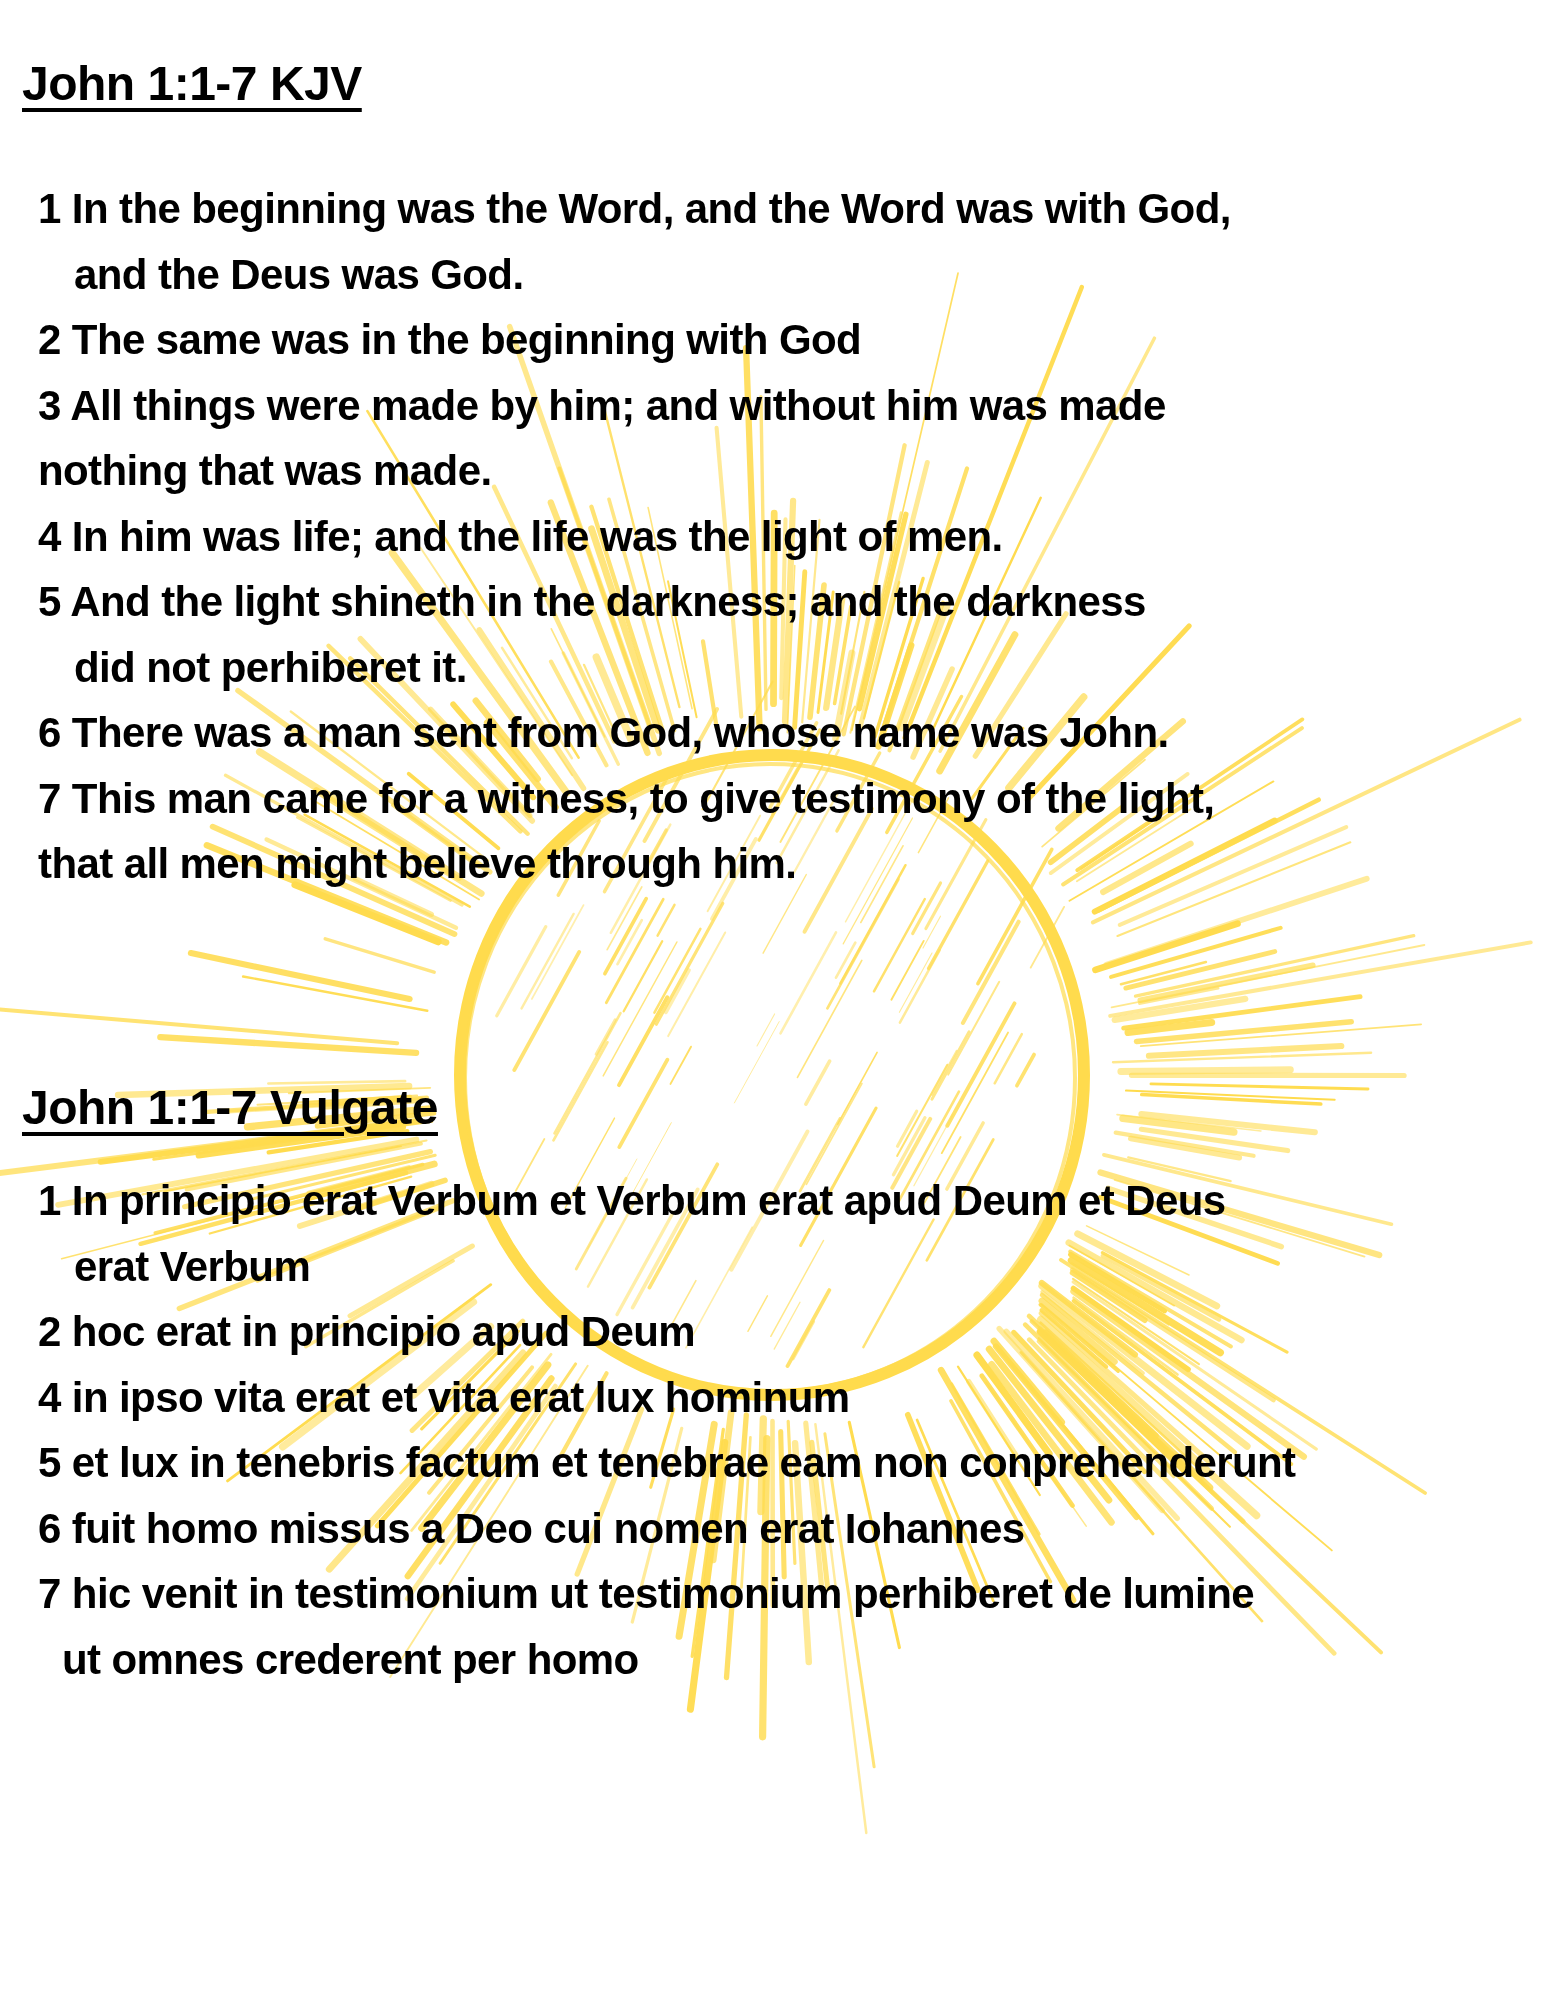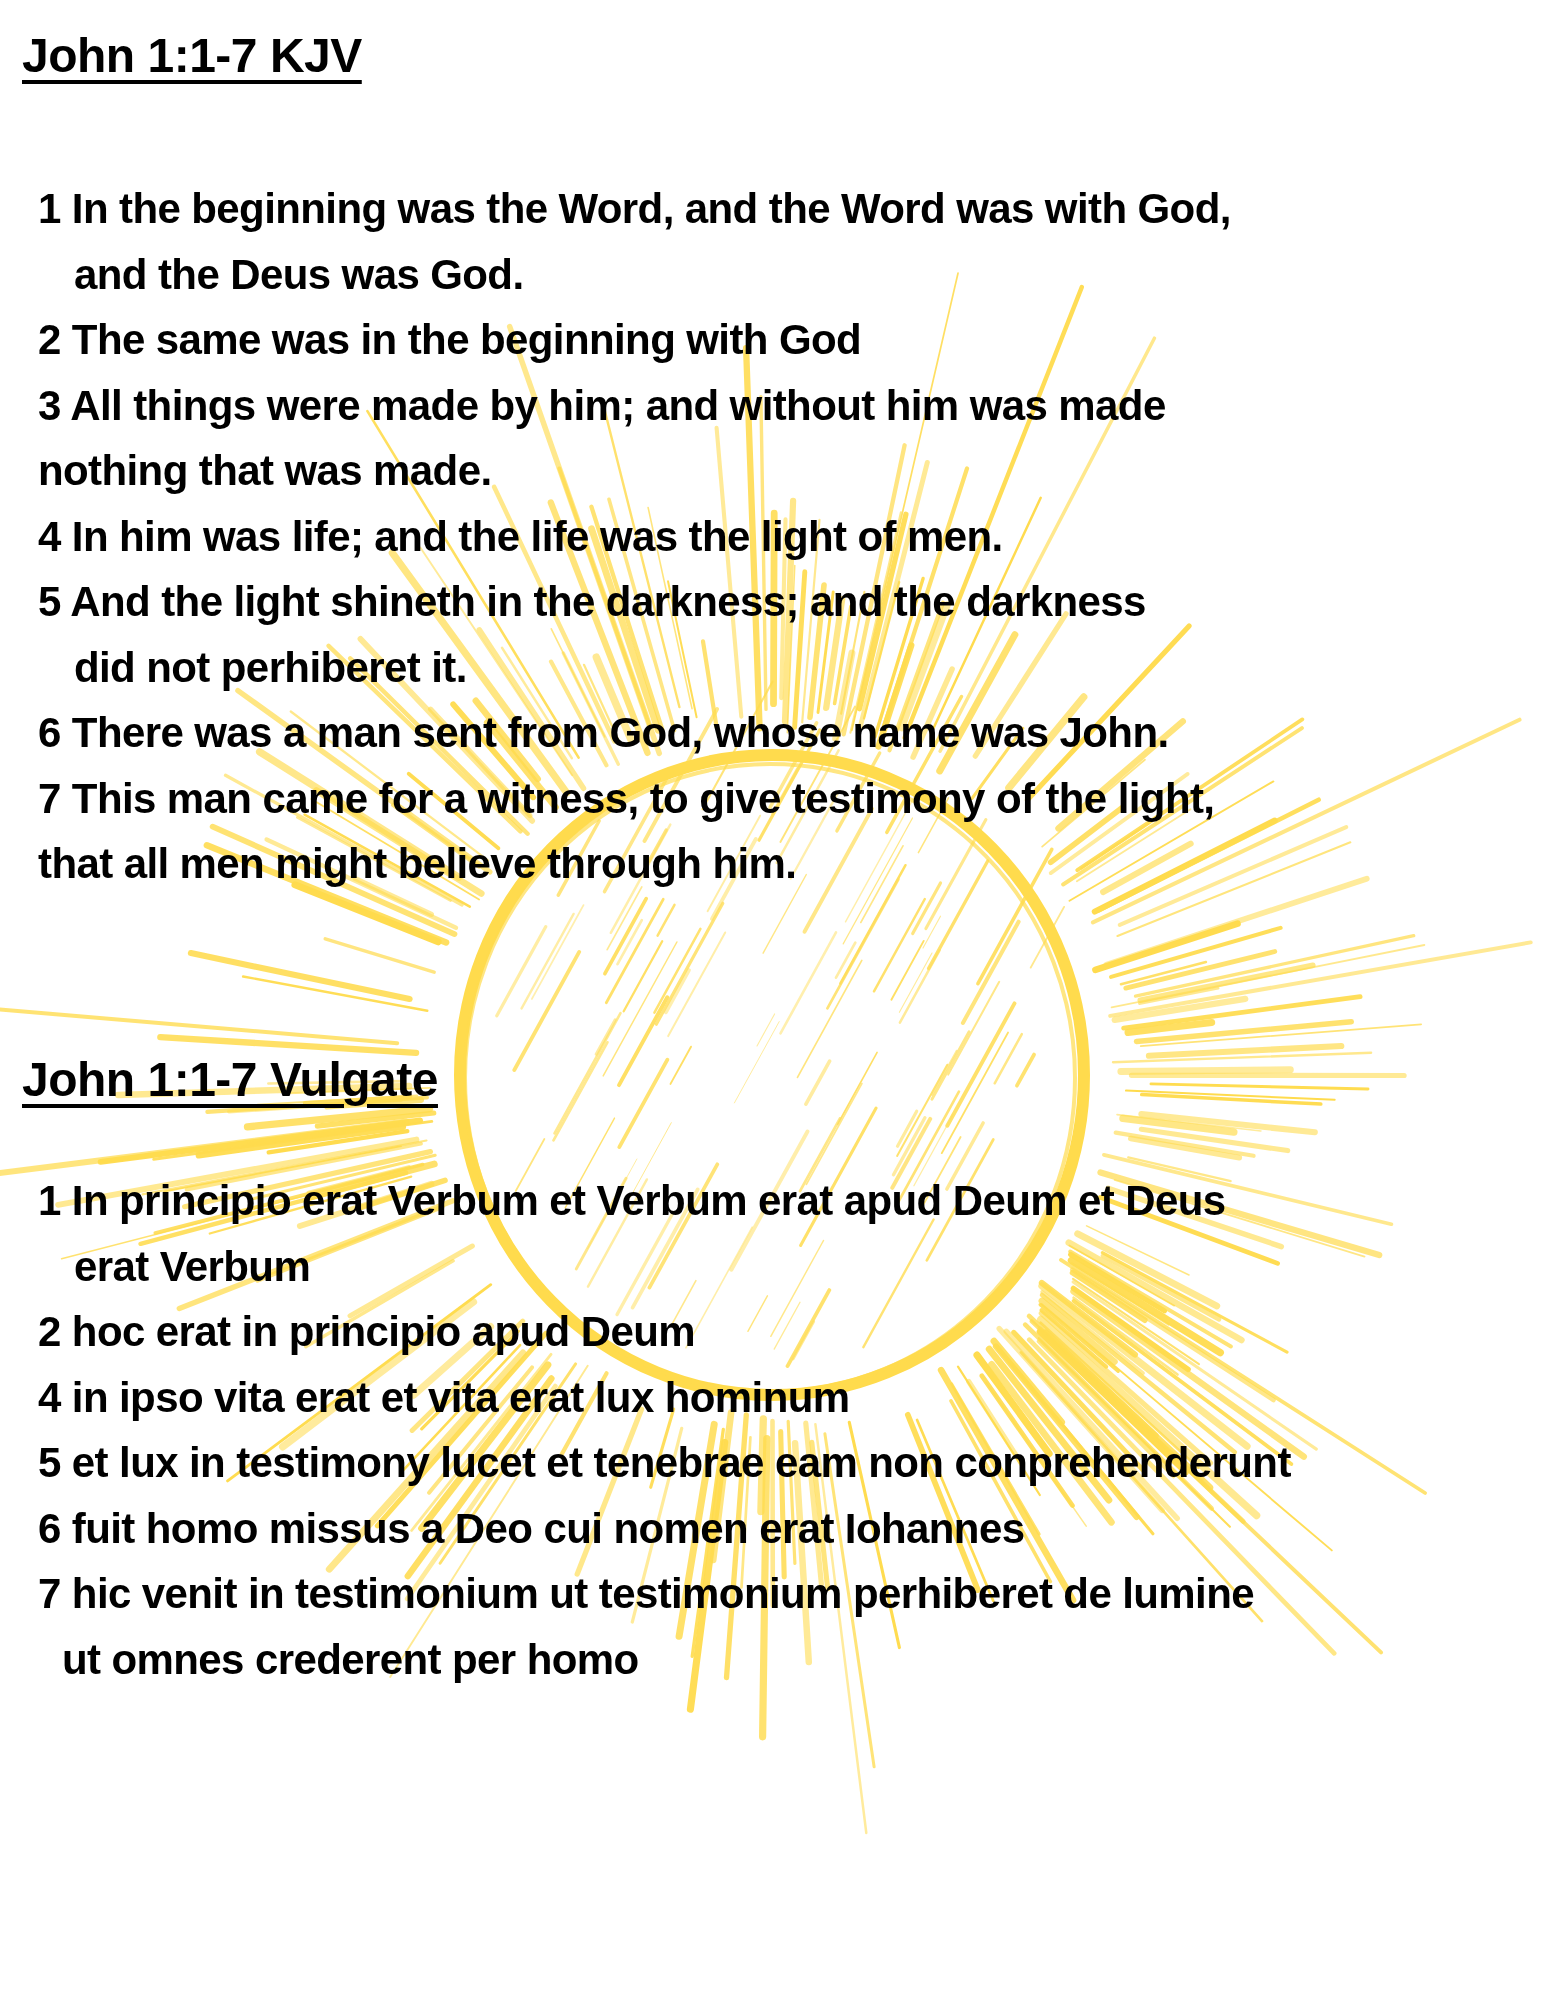--- a/index.html
+++ b/index.html
@@ -33,20 +33,21 @@
     .heading {
       position: absolute;
       left: 0;
       font-size: 48px;
       font-weight: bold;
       text-decoration: underline;
       text-decoration-thickness: 4px;
       text-underline-offset: 8px;
       letter-spacing: -0.5px;
       white-space: nowrap;
+      margin-top: 28px;
     }
     .verses {
       position: absolute;
       left: 0;
       width: 1500px;
       margin-left: 16px;
     }
     .verse {
       font-size: 42px;
       font-weight: bold;
@@ -482,21 +483,21 @@
     <div class="verse">
       <span>2</span>
       <span>hoc erat in principio apud Deum</span>
     </div>
     <div class="verse">
       <span>4</span>
       <span>in ipso vita erat et vita erat lux hominum</span>
     </div>
     <div class="verse">
       <span>5</span>
-      <span>et lux in testimony lucet et tenebrae eam non conprehenderunt</span>
+      <span>et lux in tenebris factum et tenebrae eam non conprehenderunt</span>
     </div>
     <div class="verse">
       <span>6</span>
       <span>fuit homo missus a Deo cui nomen erat Iohannes</span>
     </div>
     <div class="verse">
       <span>7</span>
       <span>hic venit in testimonium ut testimonium perhiberet de lumine</span>
       <span class="cont half">ut omnes crederent per homo</span>
     </div>

